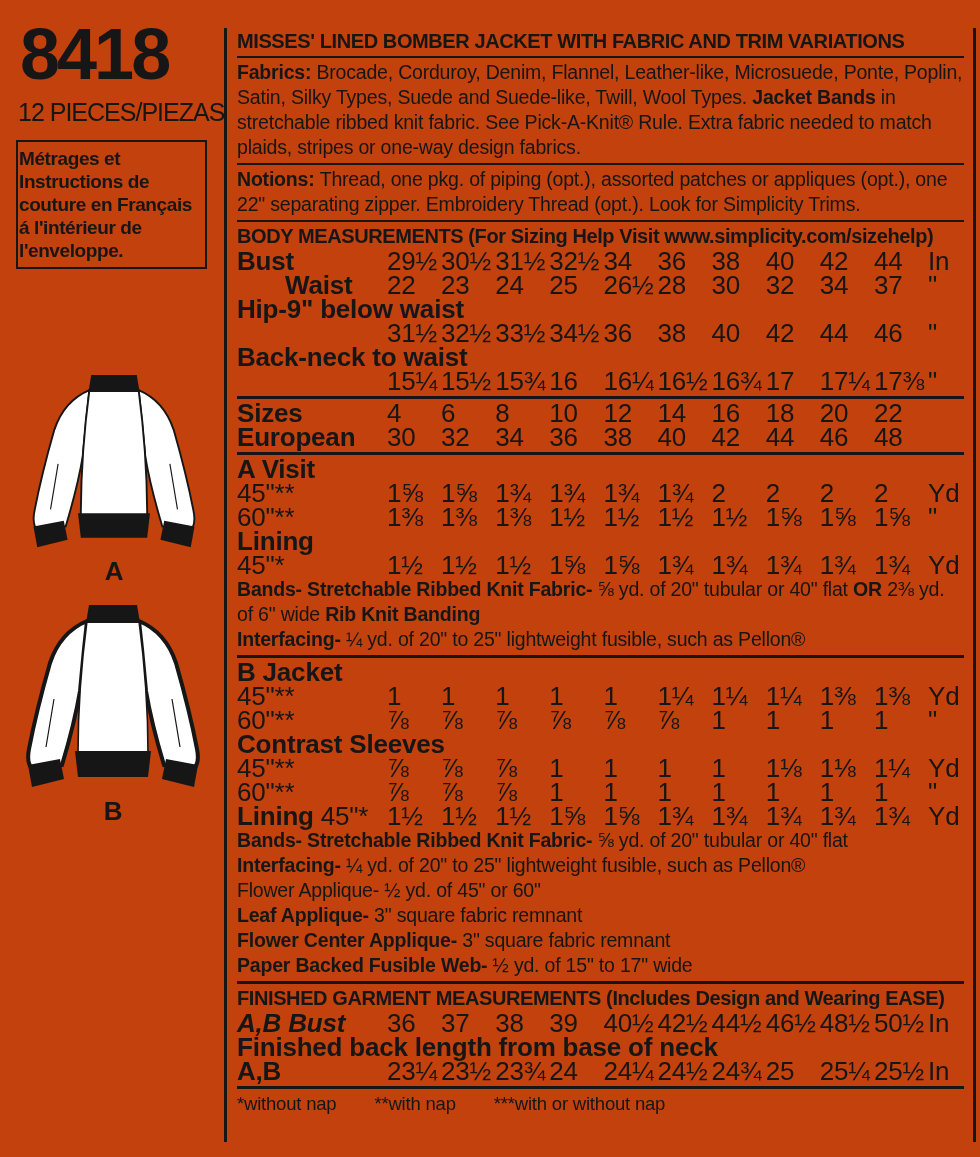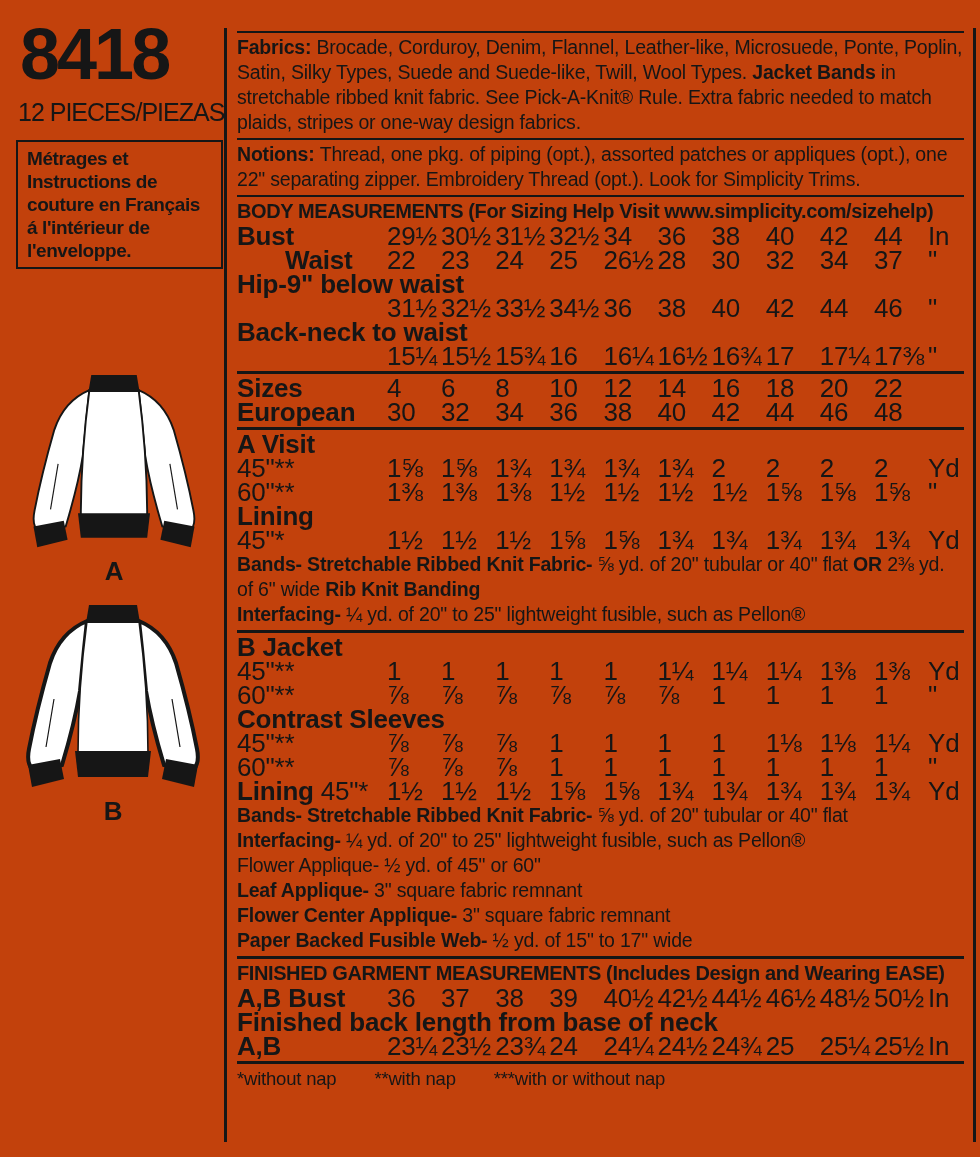--- a/index.html
+++ b/index.html
@@ -15,21 +15,21 @@
   .pattern-number{
     position:absolute;left:20px;top:18px;width:200px;
     font-size:72px;font-weight:800;letter-spacing:-3px;line-height:1;
   }
   .pieces-label{
     position:absolute;left:18px;top:98px;width:210px;
     font-size:25px;font-weight:400;letter-spacing:-1px;
   }
   .french-box{
     position:absolute;left:16px;top:140px;width:185px;
-    border:2px solid #161616;padding:5px 9px;
+    border:2px solid #161616;padding:5px 1px;
     font-size:19px;font-weight:700;line-height:23px;letter-spacing:-0.4px;
   }
   .fig{position:absolute;text-align:center;}
   .fig-a{left:24px;top:368px;width:180px;}
   .fig-b{left:18px;top:598px;width:190px;}
   .fig-label{font-size:26px;font-weight:700;margin-top:-6px;}
 
   
   .right-col{
     position:absolute;left:224px;top:28px;width:752px;height:1114px;
@@ -89,20 +89,21 @@
       <polygon class="ink" points="71,6 119,6 122,24 68,24"></polygon>
       <polygon class="ink" points="57,152 133,152 130,178 60,178"></polygon>
       <polygon class="ink" points="10,166 42,160 46,180 14,188"></polygon>
       <polygon class="ink" points="148,160 180,166 176,188 144,180"></polygon>
     </svg>
     <div class="fig-label">B</div>
   </div>
 
   <div class="right-col">
 
+    <div class="doc-title">MISSES' LINED BOMBER JACKET WITH FABRIC AND TRIM VARIATIONS</div>
     <div class="rule thin"></div>
 
     <div class="para"><span style="font-weight: 700;">Fabrics: </span><span>Brocade, Corduroy, Denim, Flannel, Leather-like, Microsuede, Ponte, Poplin, Satin, Silky Types, Suede and Suede-like, Twill, Wool Types. </span><span style="font-weight: 700;">Jacket Bands</span><span> in stretchable ribbed knit fabric. See Pick-A-Knit® Rule. Extra fabric needed to match plaids, stripes or one-way design fabrics.</span></div>
     <div class="rule thin"></div>
 
     <div class="para"><span style="font-weight: 700;">Notions: </span><span>Thread, one pkg. of piping (opt.), assorted patches or appliques (opt.), one 22" separating zipper. Embroidery Thread (opt.). Look for Simplicity Trims.</span></div>
     <div class="rule thin"></div>
 
     <div class="section-heading">BODY MEASUREMENTS (For Sizing Help Visit www.simplicity.com/sizehelp)</div>
     <div>
@@ -331,21 +332,21 @@
         <div class="note-line"><span style="font-weight: 400;">Flower Applique-</span><span> ½ yd. of 45" or 60"</span></div>
         <div class="note-line"><span style="font-weight: 700;">Leaf Applique-</span><span> 3" square fabric remnant</span></div>
         <div class="note-line"><span style="font-weight: 700;">Flower Center Applique-</span><span> 3" square fabric remnant</span></div>
         <div class="note-line"><span style="font-weight: 700;">Paper Backed Fusible Web-</span><span> ½ yd. of 15" to 17" wide</span></div>
       </div>
     <div class="rule"></div>
 
     <div class="section-heading">FINISHED GARMENT MEASUREMENTS (Includes Design and Wearing EASE)</div>
     <div>
         <div class="trow grid-row">
-          <div class="cell label-cell"><span style="font-weight: 700;">A,B Bust</span></div>
+          <div class="cell label-cell"><span style="font-weight: 700; font-style: italic;">A,B Bust</span></div>
           <div class="cell val-cell">36</div>
           <div class="cell val-cell">37</div>
           <div class="cell val-cell">38</div>
           <div class="cell val-cell">39</div>
           <div class="cell val-cell">40½</div>
           <div class="cell val-cell">42½</div>
           <div class="cell val-cell">44½</div>
           <div class="cell val-cell">46½</div>
           <div class="cell val-cell">48½</div>
           <div class="cell val-cell">50½</div>

